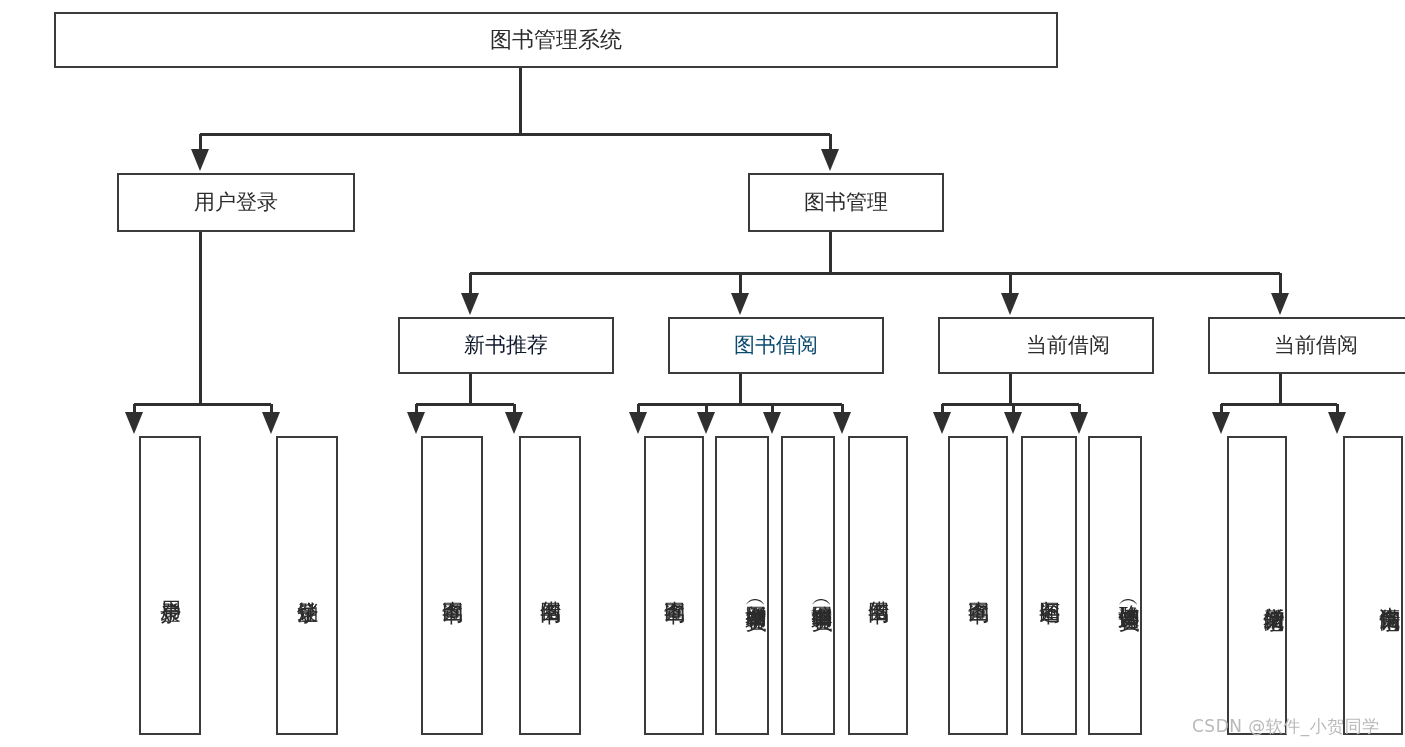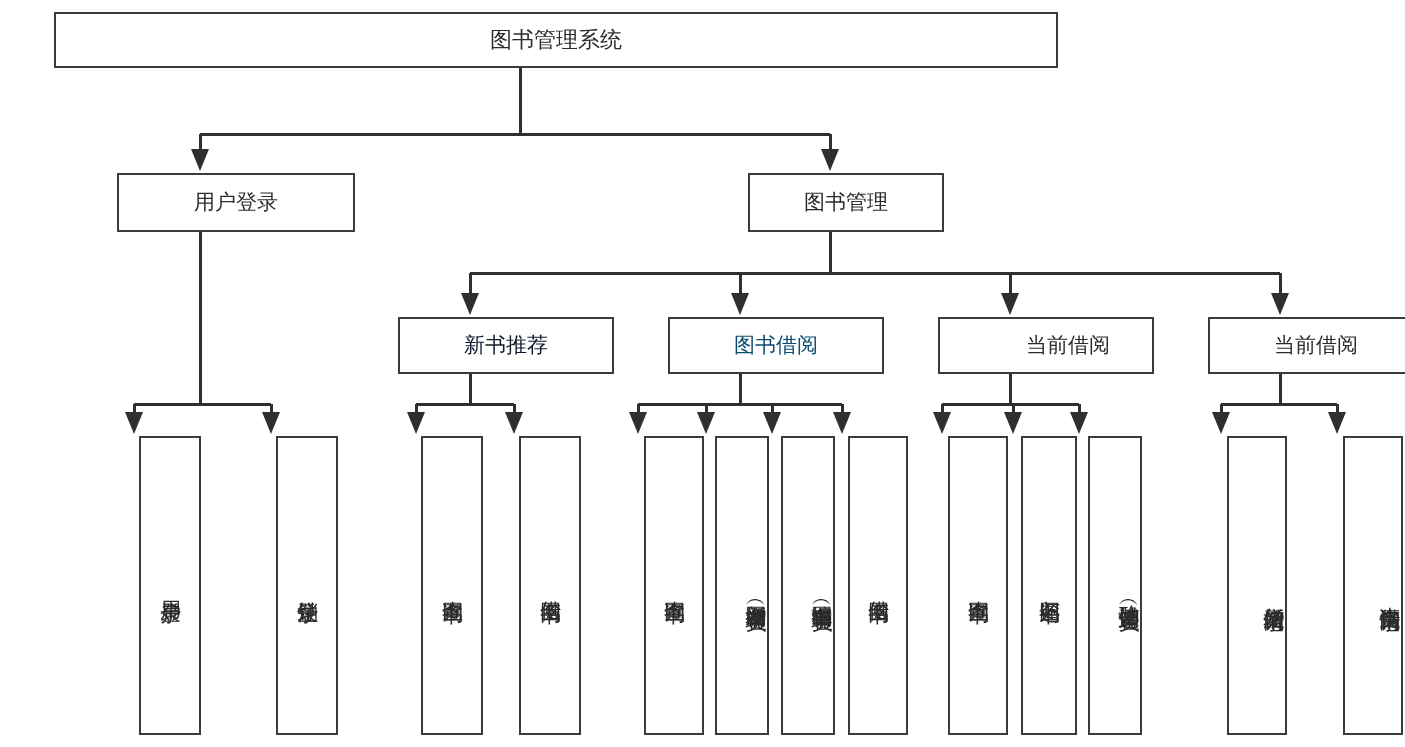--- a/index.html
+++ b/index.html
@@ -179,13 +179,14 @@
       <div class="node vert" style="left: 1052px; top: 436px; width: 54px; height: 299px; border-color: rgb(59, 59, 59); background: rgb(255, 255, 255); color: rgb(43, 43, 43);">
         <span>确认归还（管理员）</span>
       </div>
       <div class="node vert" style="left: 1191px; top: 436px; width: 60px; height: 299px; border-color: rgb(59, 59, 59); background: rgb(255, 255, 255); color: rgb(43, 43, 43);">
         <span>新增借阅记录</span>
       </div>
       <div class="node vert" style="left: 1307px; top: 436px; width: 60px; height: 299px; border-color: rgb(59, 59, 59); background: rgb(255, 255, 255); color: rgb(43, 43, 43);">
         <span>查询借阅记录</span>
       </div>
     </div>
+  <div class="watermark" style="left: 1192px; top: 715px;">CSDN @软件_小贺同学</div>
 </div>
 
 </body></html>

